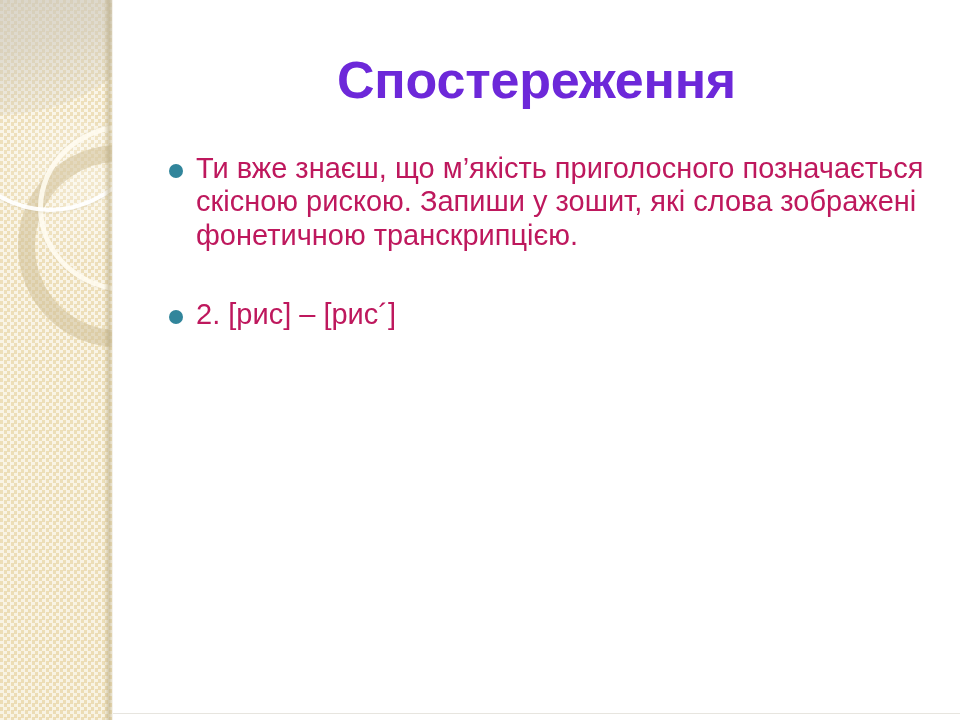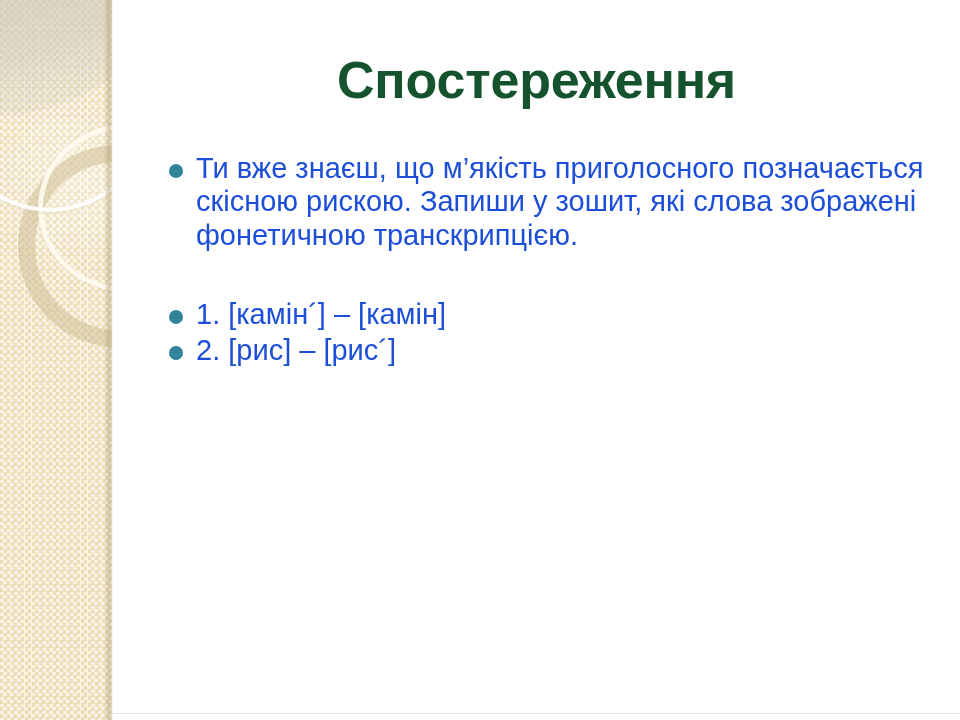--- a/index.html
+++ b/index.html
@@ -122,21 +122,21 @@
     background: rgba(228,226,220,0.9);
   }
 
   
   #title {
     position: absolute;
     left: 113px;
     top: 52px;
     width: 847px;
     text-align: center;
-    color: #14532d;
+    color: #6d28d9;
     font-size: 52px;
     font-weight: bold;
     letter-spacing: -0.2px;
     line-height: 1.08;
     white-space: nowrap;
   }
 
   
   #body-content {
     position: absolute;
@@ -147,21 +147,21 @@
 
   ul.bullets {
     list-style: none;
     margin: 0;
     padding: 0;
   }
 
   li.bullet-item {
     position: relative;
     padding-left: 30px;
-    color: #1d4ed8;
+    color: #be185d;
     font-size: 29px;
     line-height: 1.155;
     margin: 0 0 0 0;
     font-family: "Liberation Sans", "DejaVu Sans", sans-serif;
   }
 
   li.bullet-item > .bullet-dot {
     position: absolute;
     left: 3px;
     top: 0.40em;
@@ -206,24 +206,20 @@
         <span class="bullet-dot"></span>
         <span class="txt">Ти вже знаєш, що м’якість приголосного позначається скісною рискою. Запиши у зошит, які слова зображені фонетичною транскрипцією.</span>
       </li>
 
 
       <li class="bullet-item spacer">
 
         <span class="txt"></span>
       </li>
 
-      <li class="bullet-item item-line">
-        <span class="bullet-dot"></span>
-        <span class="txt">1. [камін´] – [камін]</span>
-      </li>
 
       <li class="bullet-item item-line">
         <span class="bullet-dot"></span>
         <span class="txt">2. [рис] – [рис´]</span>
       </li>
 
 
     </ul>
   </div>
 

